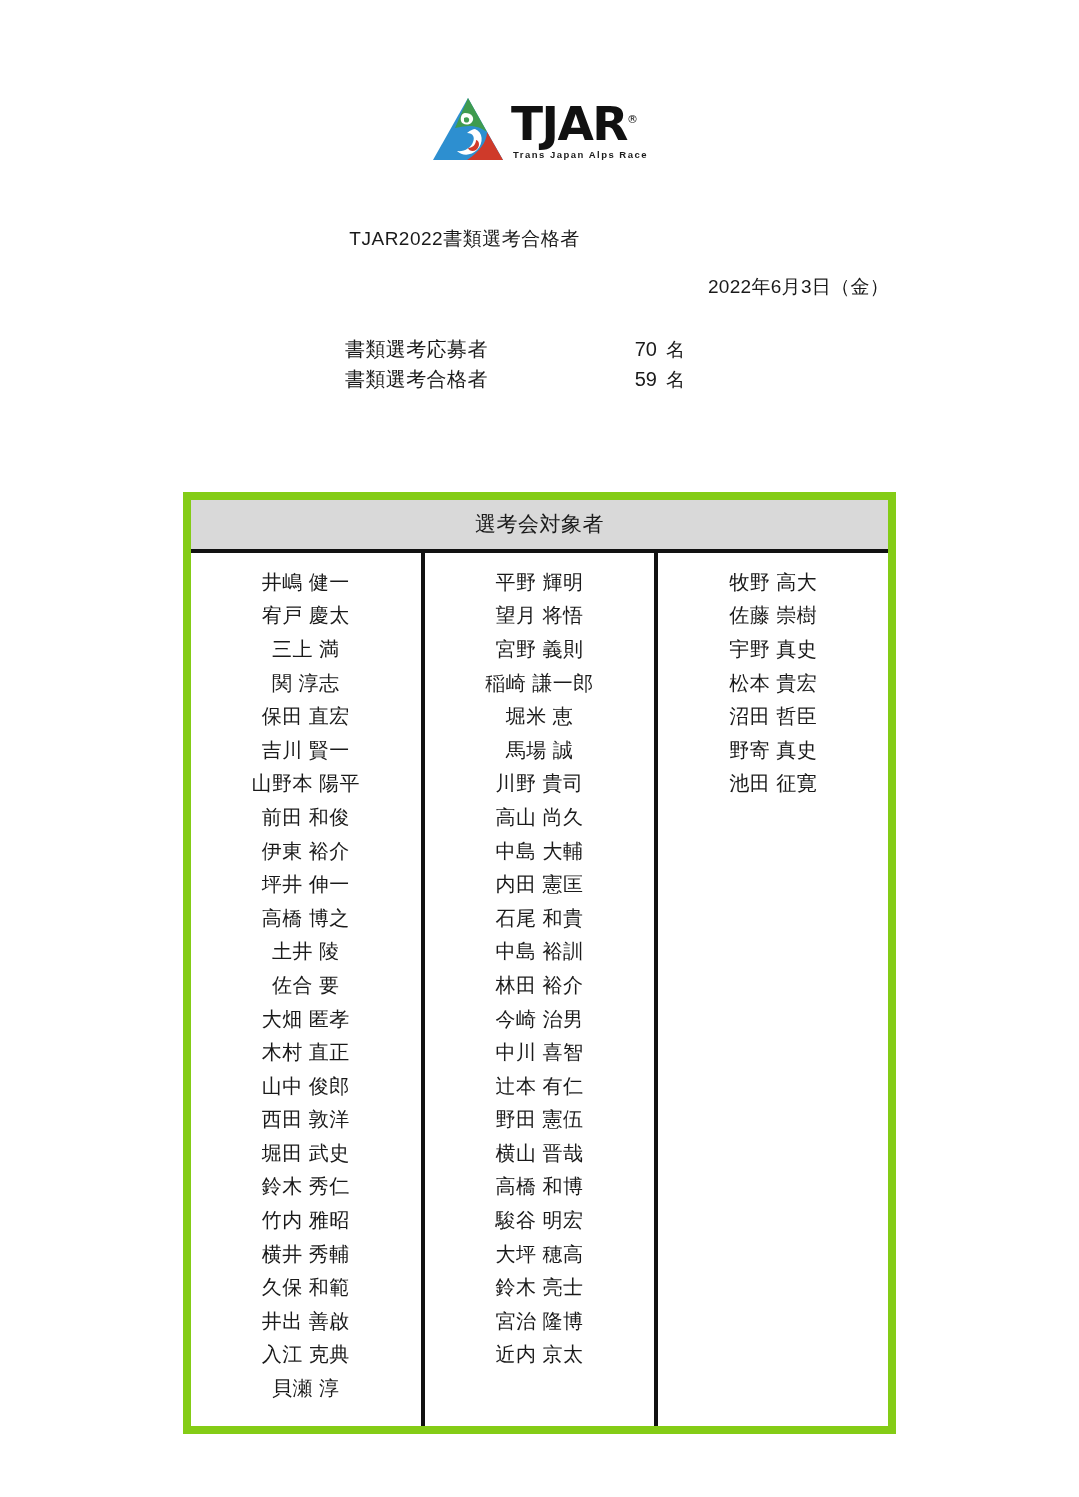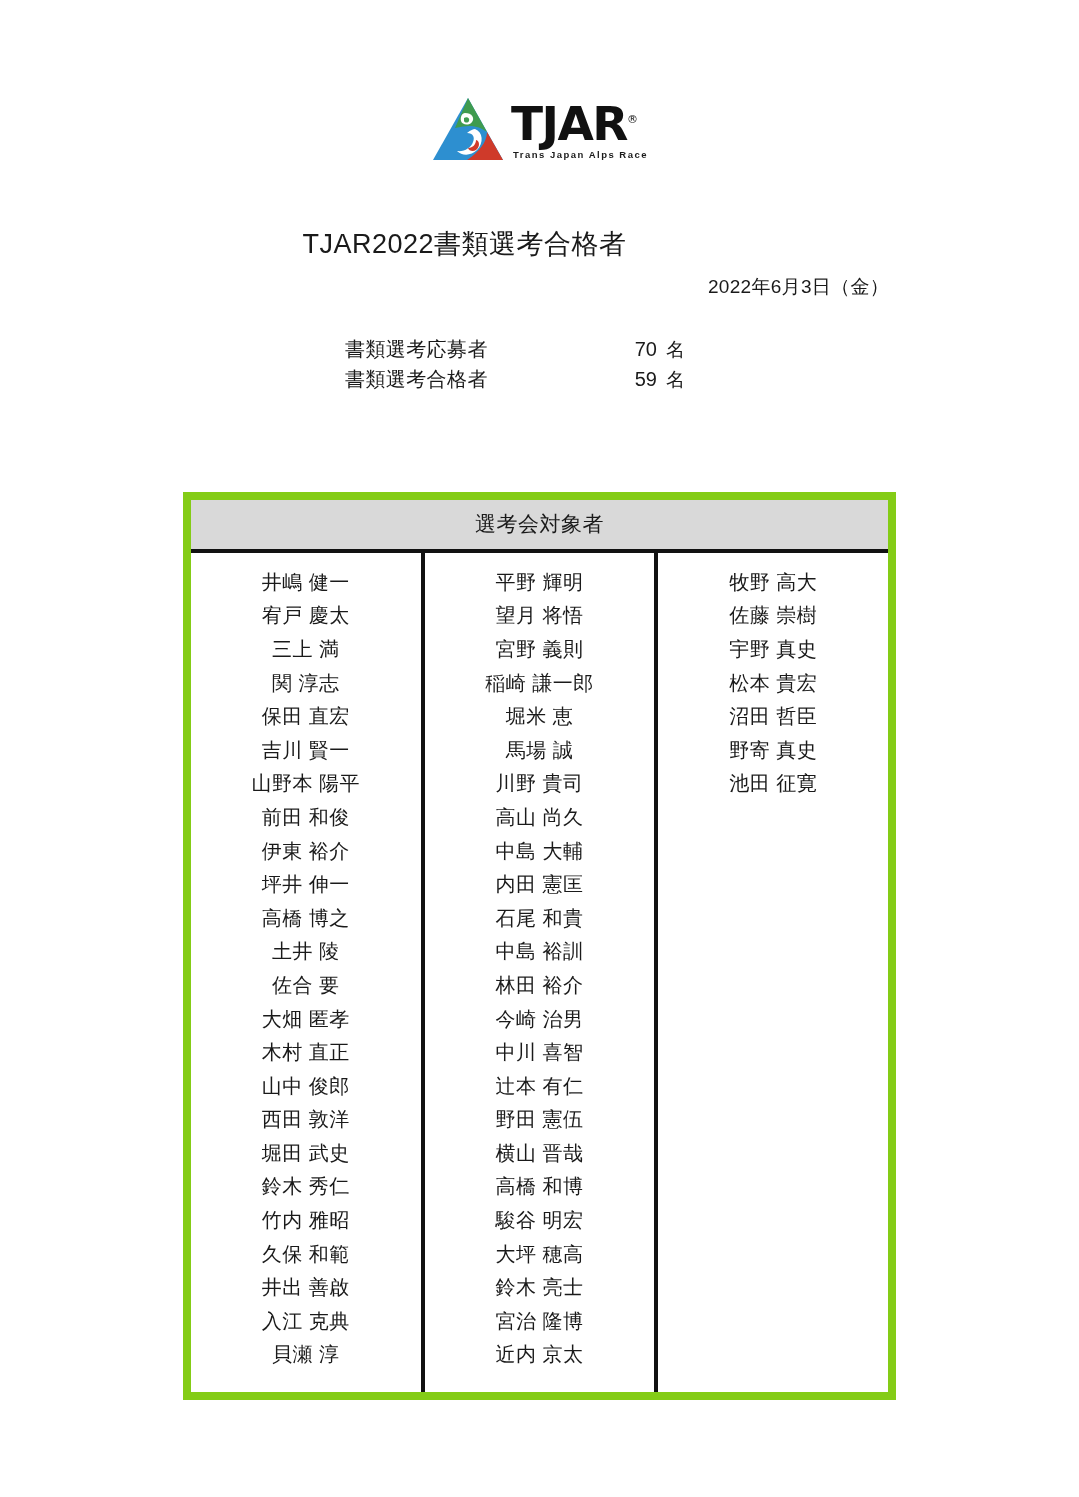--- a/index.html
+++ b/index.html
@@ -69,21 +69,21 @@
     margin-left: 2px;
   }
 
   
   .doc-title {
     position: absolute;
     left: 0;
     top: 226px;
     width: 929px;
     text-align: center;
-    font-size: 27px;
+    font-size: 19px;
     letter-spacing: 0.5px;
     color: #1a1a1a;
   }
   .doc-date {
     position: absolute;
     right: 190px;
     top: 274px;
     font-size: 19px;
     color: #1a1a1a;
     letter-spacing: 0.3px;
@@ -220,20 +220,21 @@
         <div class="name-cell">高橋 博之</div>
         <div class="name-cell">土井 陵</div>
         <div class="name-cell">佐合 要</div>
         <div class="name-cell">大畑 匿孝</div>
         <div class="name-cell">木村 直正</div>
         <div class="name-cell">山中 俊郎</div>
         <div class="name-cell">西田 敦洋</div>
         <div class="name-cell">堀田 武史</div>
         <div class="name-cell">鈴木 秀仁</div>
         <div class="name-cell">竹内 雅昭</div>
+        <div class="name-cell">横井 秀輔</div>
         <div class="name-cell">久保 和範</div>
         <div class="name-cell">井出 善啟</div>
         <div class="name-cell">入江 克典</div>
         <div class="name-cell">貝瀬 淳</div>
       </div>
       <div class="name-col">
         <div class="name-cell">平野 輝明</div>
         <div class="name-cell">望月 将悟</div>
         <div class="name-cell">宮野 義則</div>
         <div class="name-cell">稲崎 謙一郎</div>

